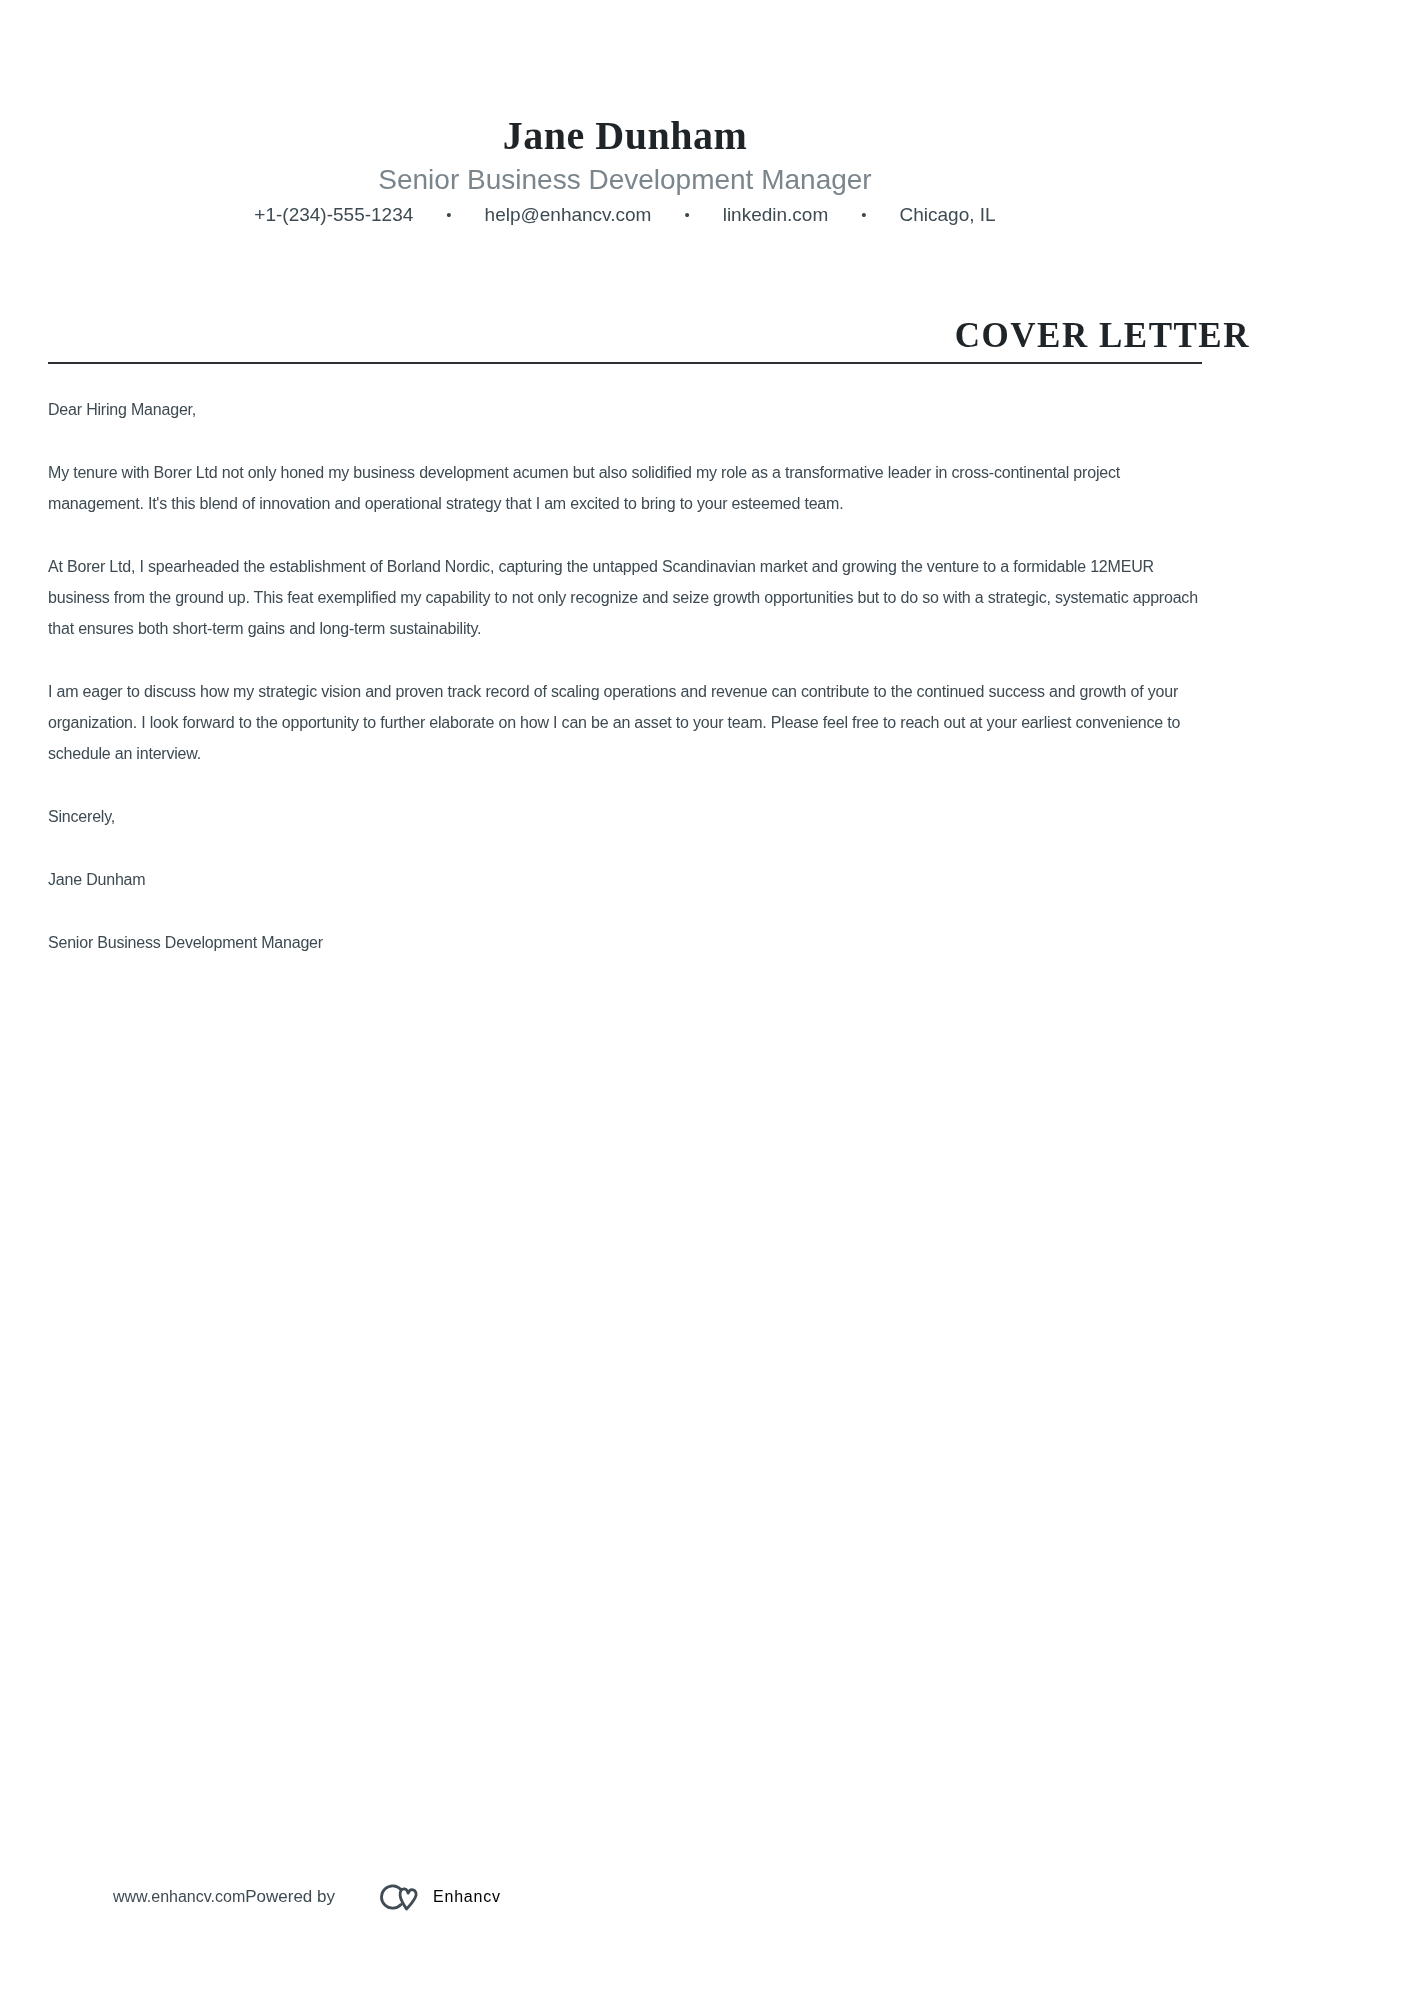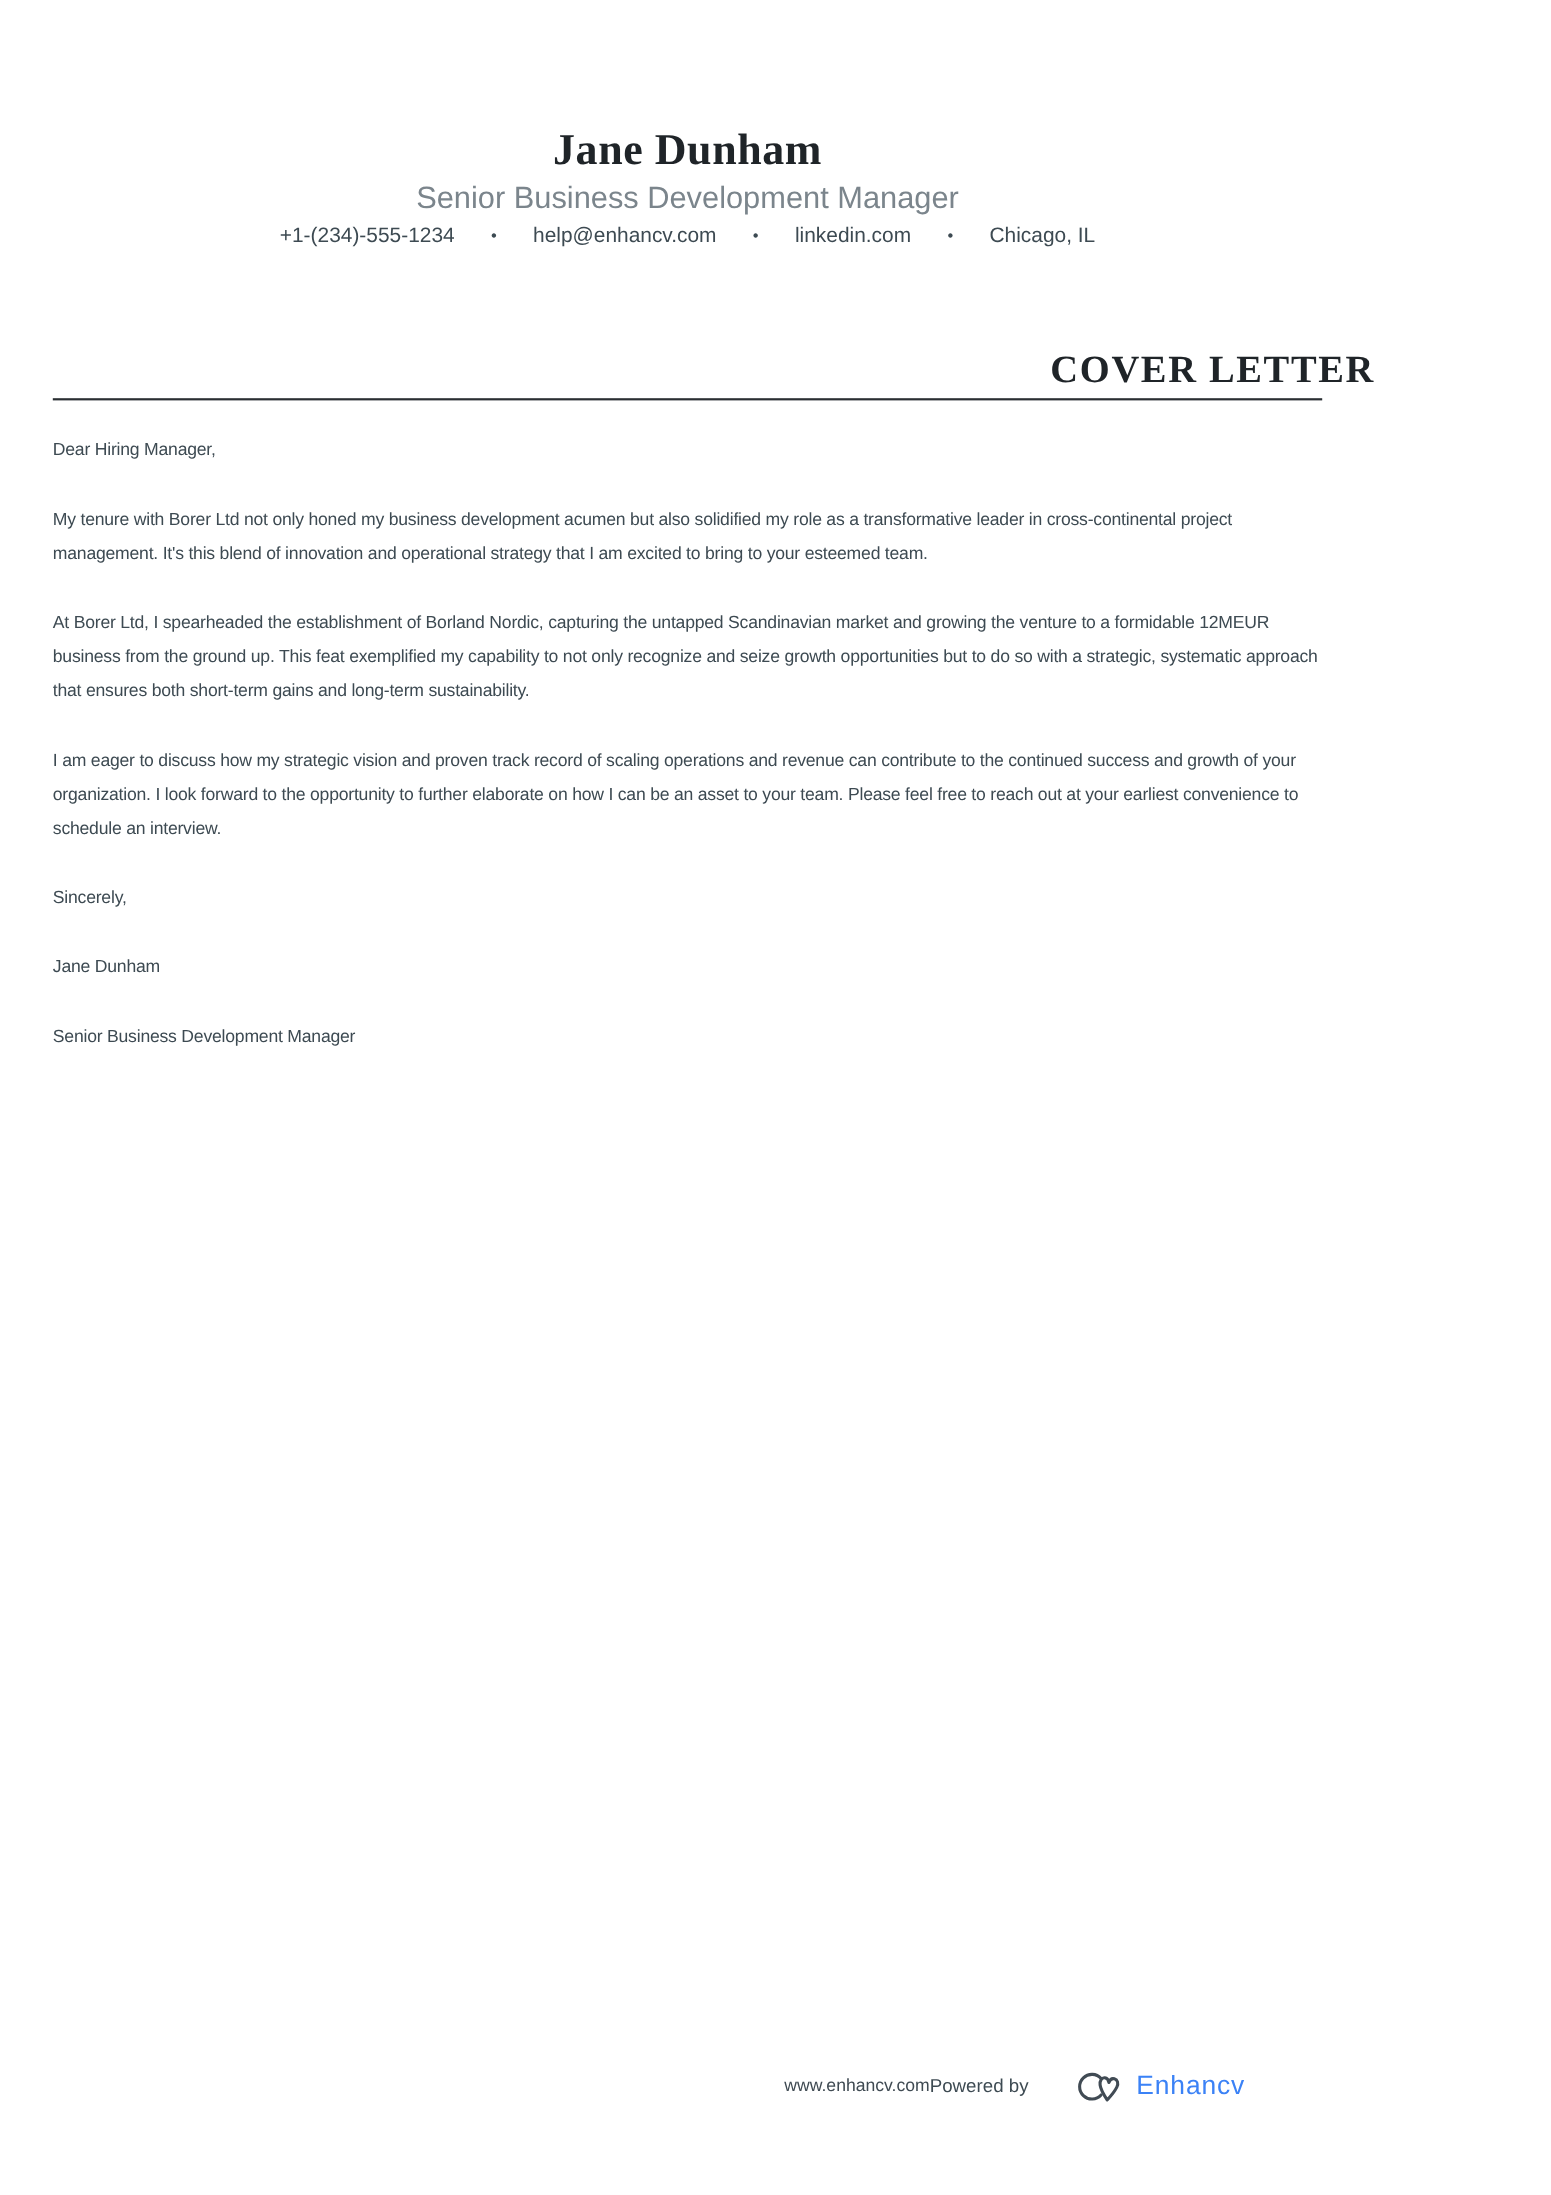--- a/index.html
+++ b/index.html
@@ -84,21 +84,21 @@
   .letter-body p { margin: 0 0 32px 0; }
 
   
   .page-footer {
     position: absolute;
     top: 1876px;
     left: 113px;
     right: 118px;
     height: 42px;
     display: flex;
-    justify-content: flex-end;
+    justify-content: flex-start;
     align-items: center;
   }
   .footer-website {
     font-size: 16px;
     color: #3f4a52;
     text-decoration: none;
   }
   .powered-group {
     display: flex;
     align-items: center;
@@ -108,23 +108,23 @@
     font-size: 17px;
     color: #3d4a52;
   }
   .brand-link {
     display: flex;
     align-items: center;
     gap: 13px;
     text-decoration: none;
   }
   .brand-wordmark {
-    font-size: 24px;
+    font-size: 16px;
     letter-spacing: 0.8px;
-    color: #3b82f6;
+    color: #000000;
     font-weight: 400;
   }
 </style>
 </head>
 <body>
 
 <div class="page">
 
   <header class="letter-header">
     <h1 class="person-name">Jane Dunham</h1>

